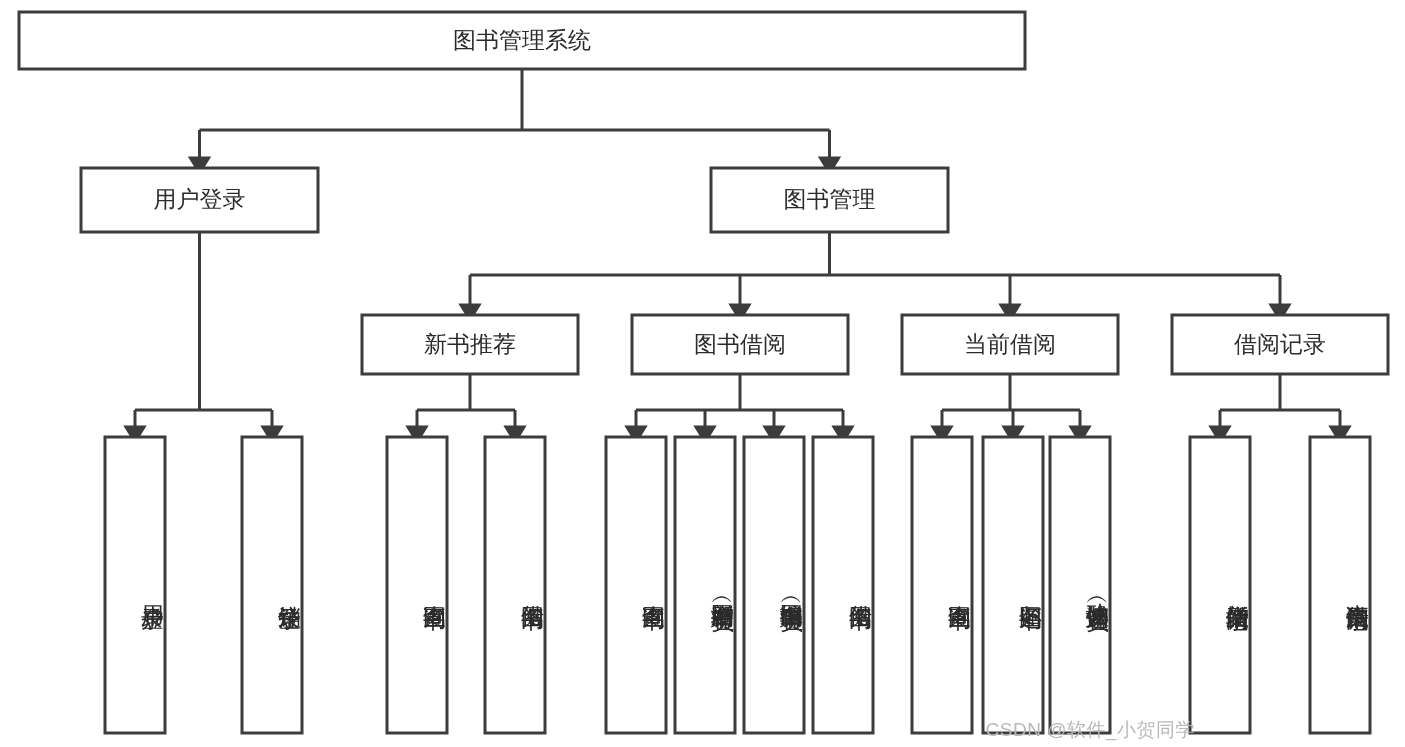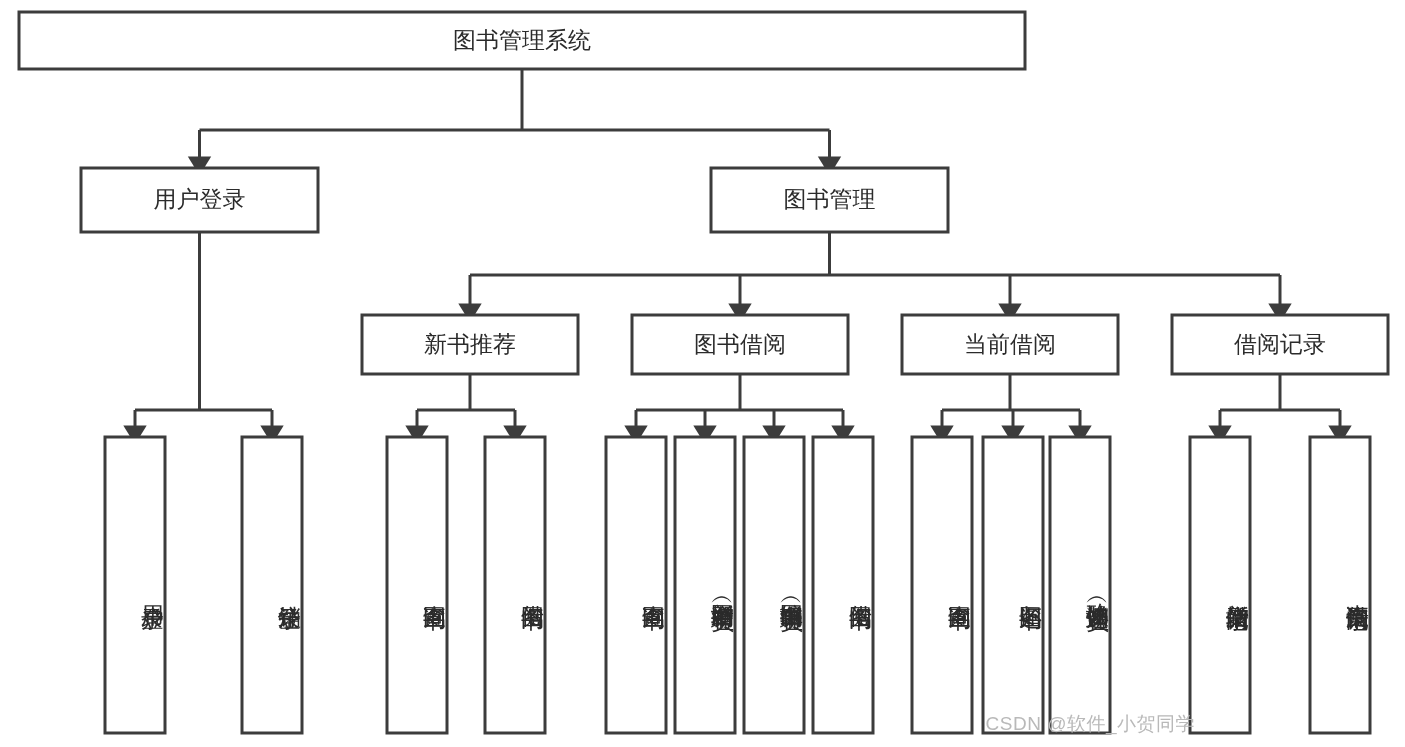--- a/index.html
+++ b/index.html
@@ -28,21 +28,21 @@
     text-orientation:upright;
     position:absolute;
     display:flex;
     align-items:flex-start;
     justify-content:center;
     white-space:nowrap;
     letter-spacing:1px;
   }
   .watermark{
     position:absolute;
-    right:8px;bottom:10px;
+    right:8px;bottom:4px;
     font-size:19px;
     color:#b9b9b9;
     font-family:"Liberation Sans","DejaVu Sans",sans-serif;
     letter-spacing:.5px;
     pointer-events:none;
   }
 </style>
 </head>
 <body>
 

